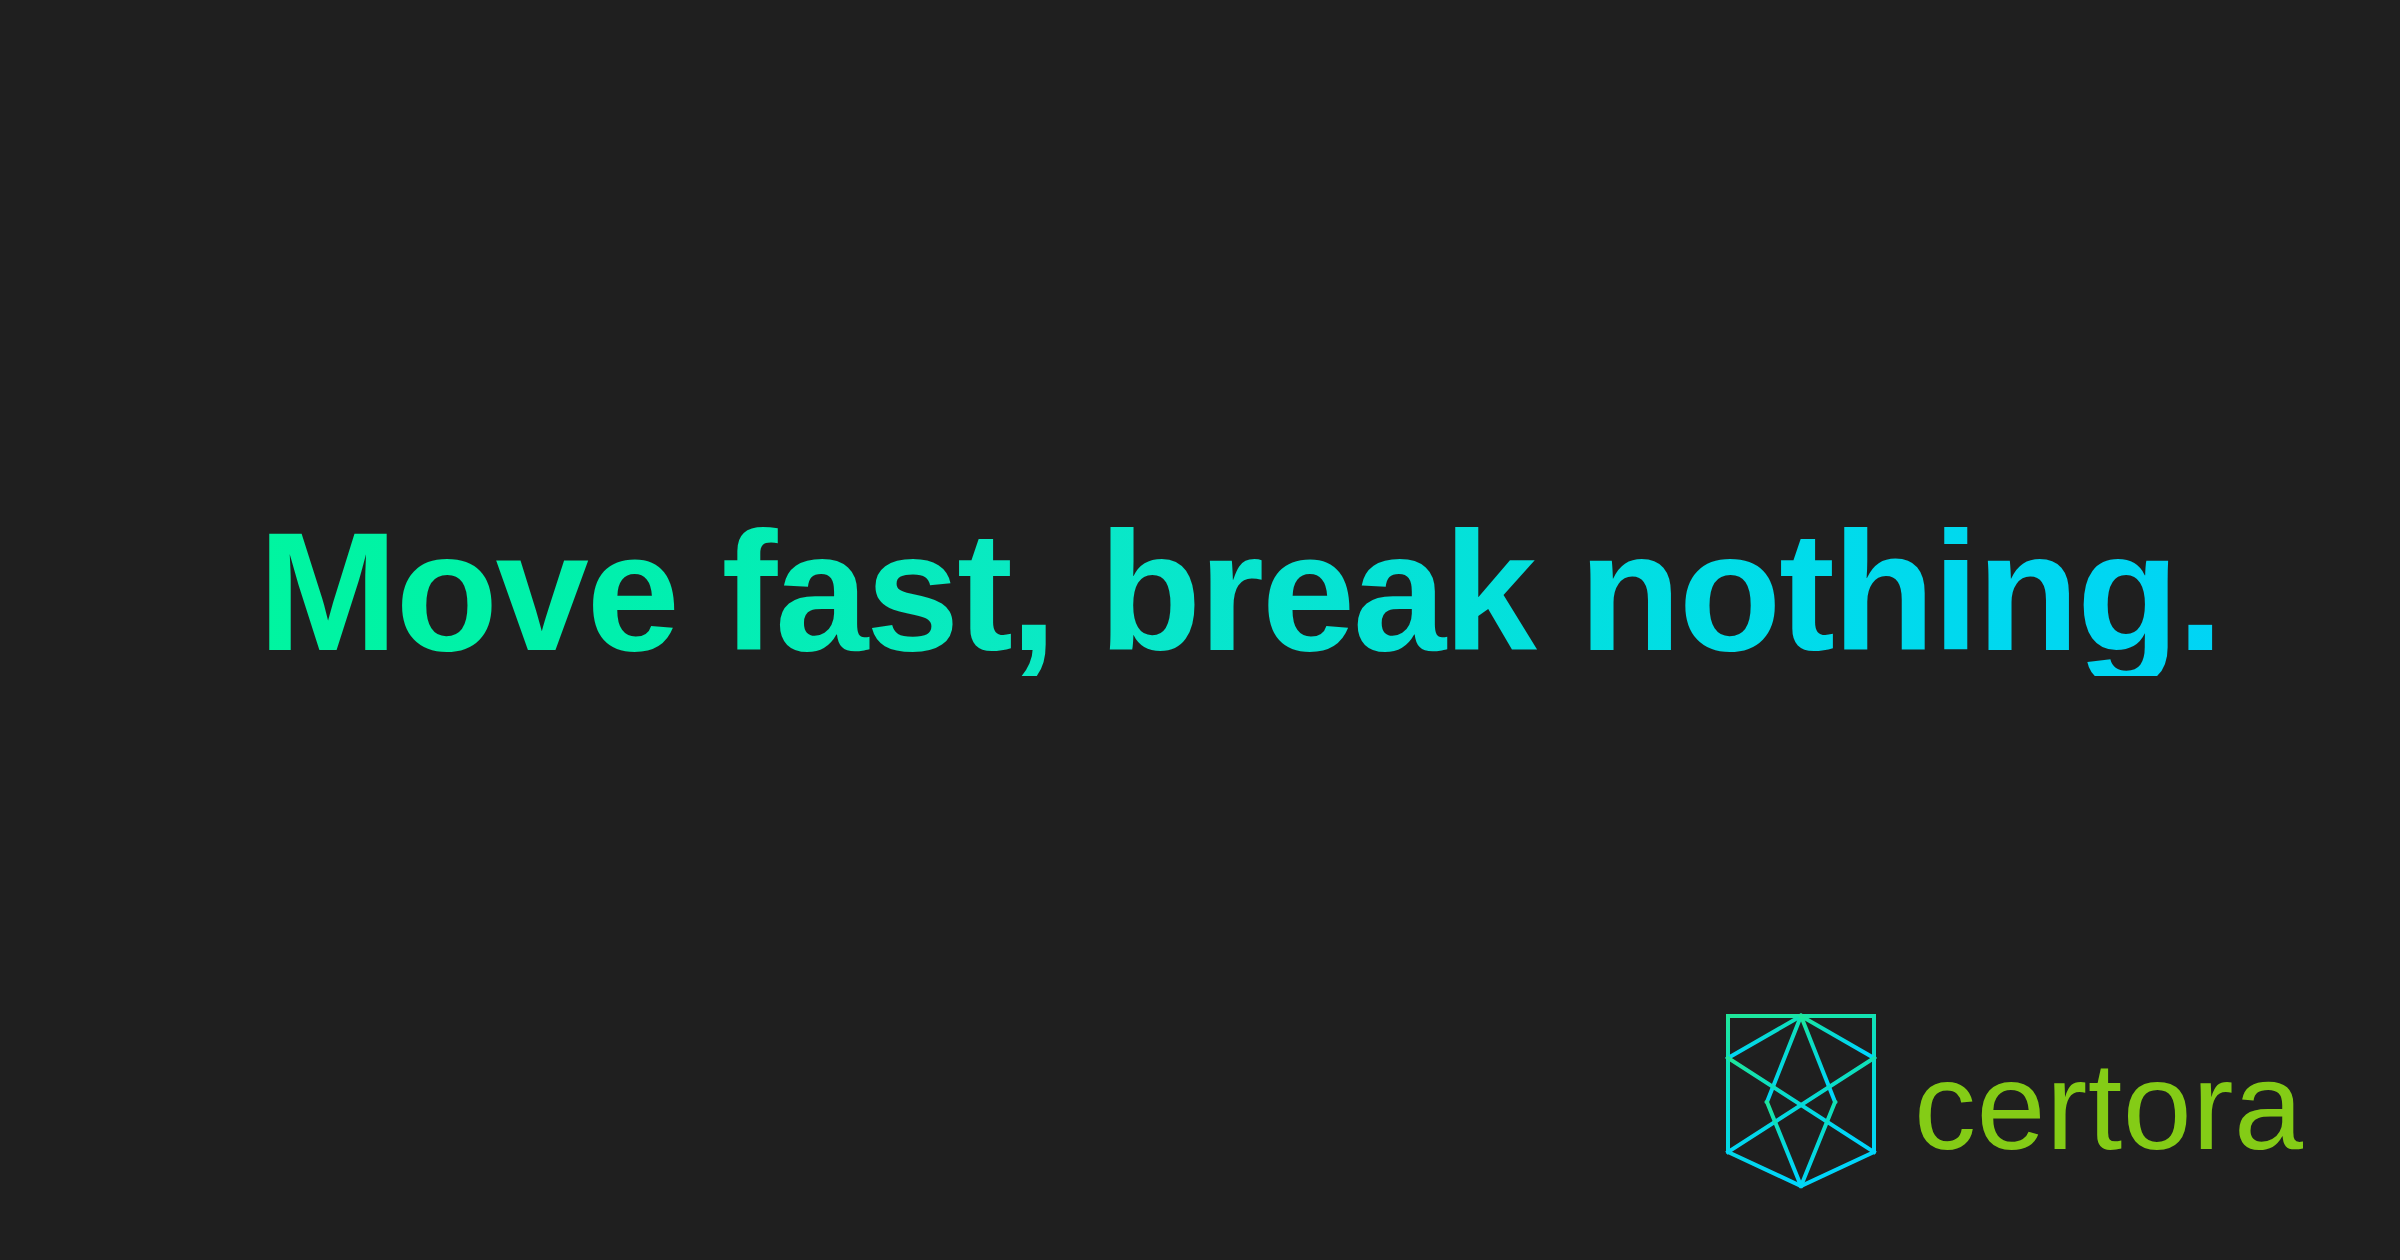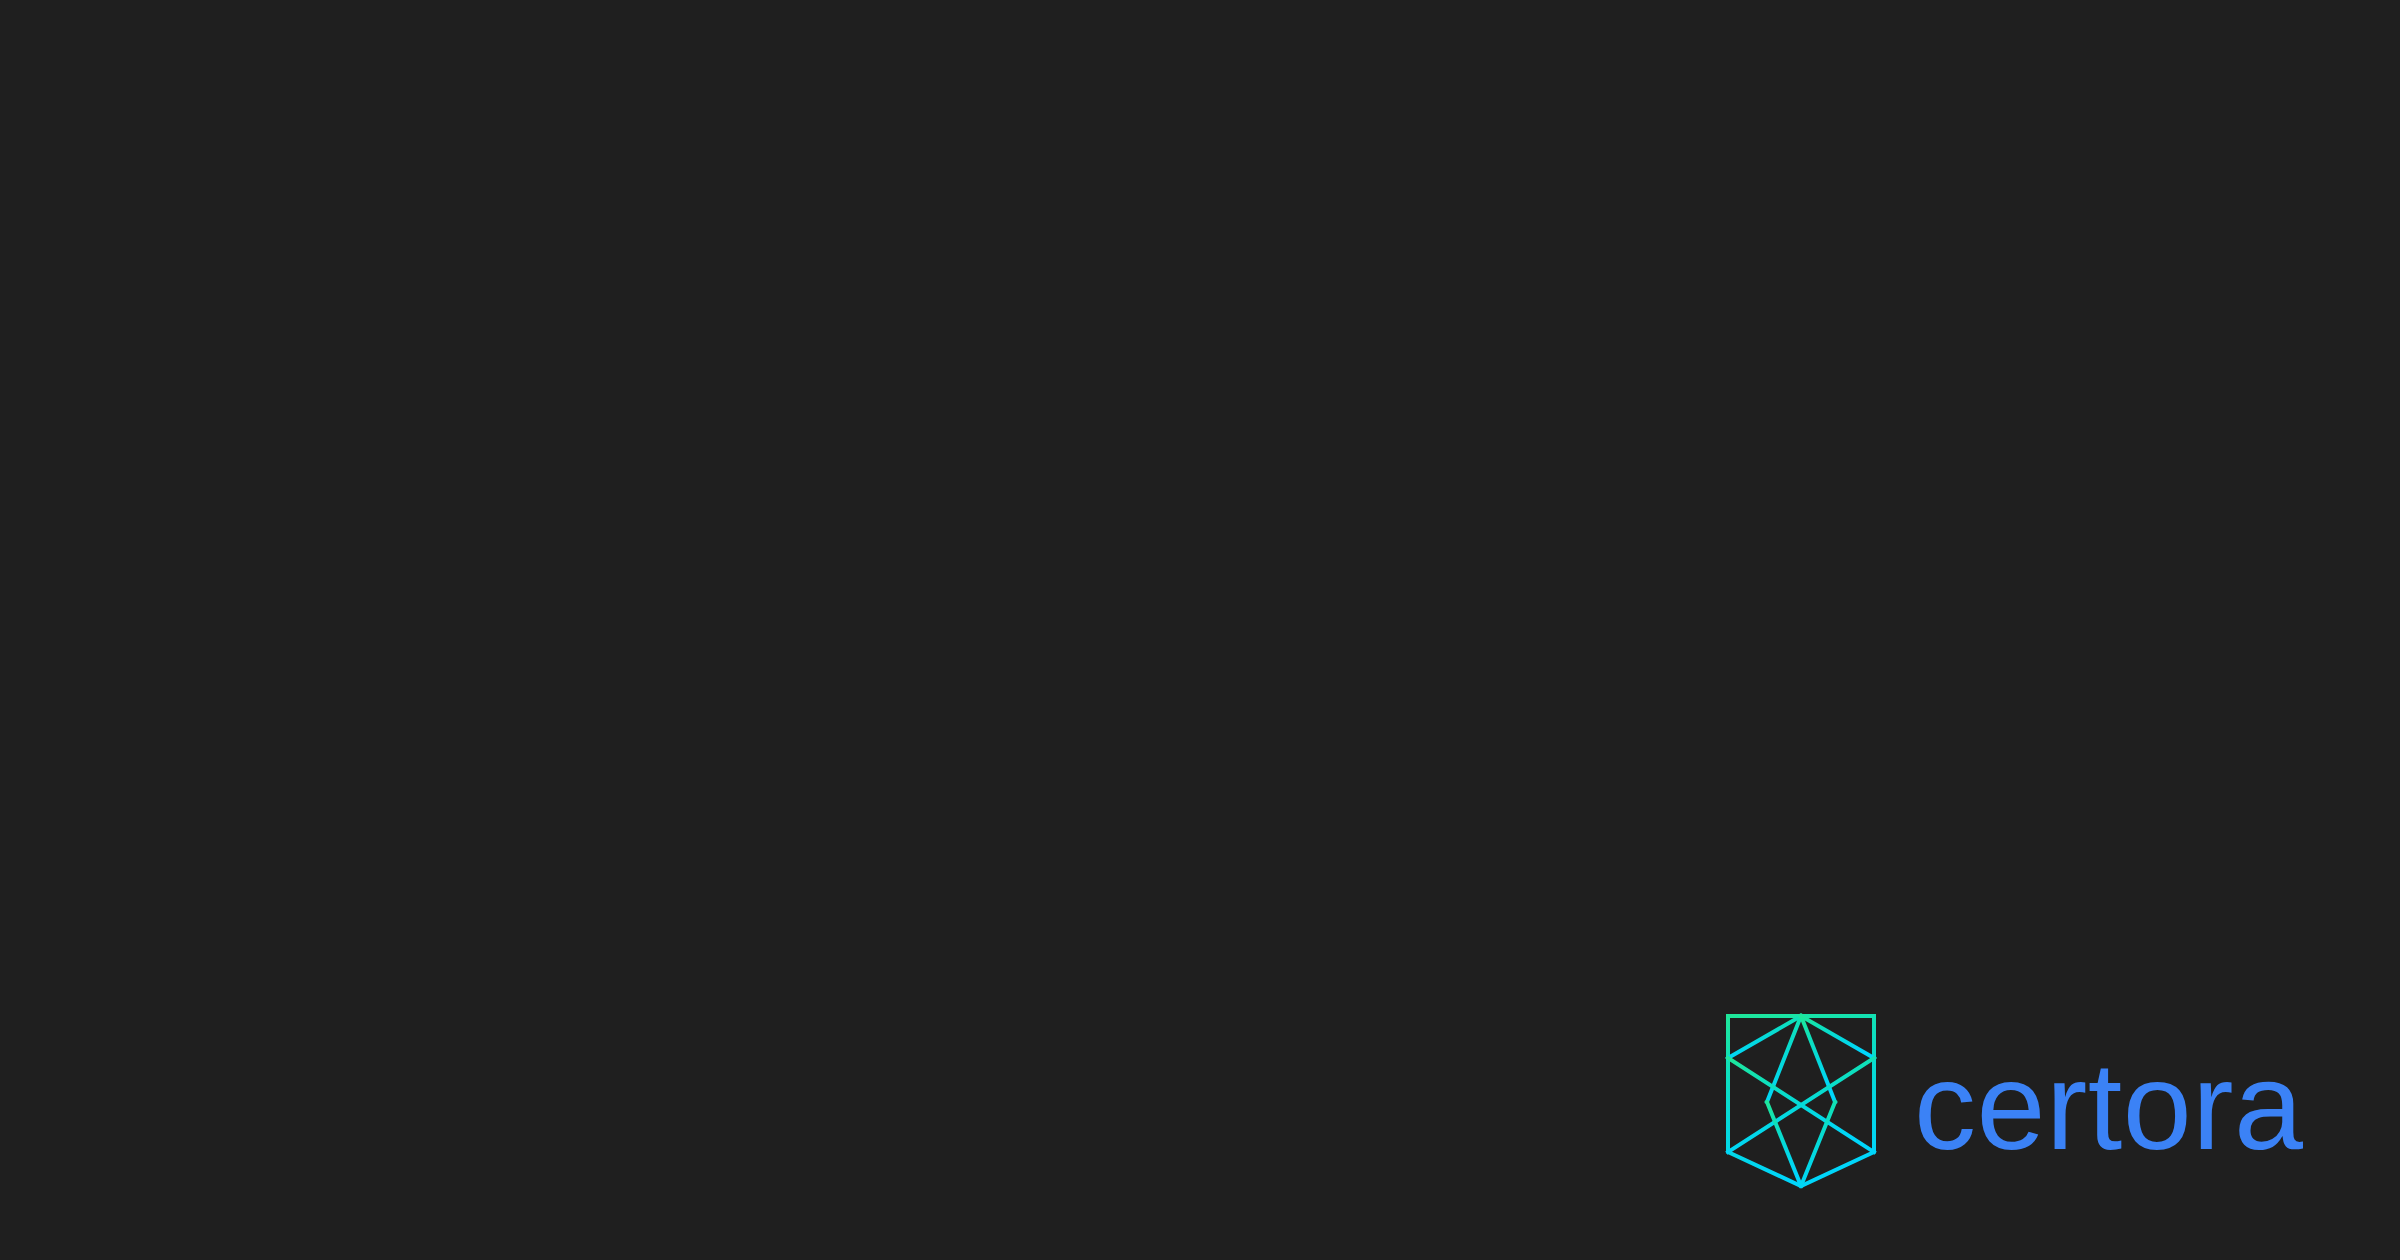--- a/index.html
+++ b/index.html
@@ -72,31 +72,34 @@
     display: block;
     flex: 0 0 auto;
   }
 
   .wordmark {
     font-family: "Liberation Sans", sans-serif;
     font-weight: 300;
     font-size: 124px;
     line-height: 1;
     letter-spacing: 0.5px;
-    color: #3b82f6;
+    color: #84cc16;
     white-space: nowrap;
     position: relative;
     top: 6px;
   }
 </style>
 </head>
 <body>
 
 <div class="slide">
 
+  <div class="headline-wrap">
+    <h1 class="headline">Move fast, break nothing.</h1>
+  </div>
 
   <div class="logo-lockup">
 
     <svg class="logo-mark" viewBox="0 0 158 180" aria-hidden="true">
       <defs>
         <linearGradient id="markGrad" x1="0" y1="0" x2="0.25" y2="1">
           <stop offset="0%" stop-color="#1fe79a"></stop>
           <stop offset="30%" stop-color="#0ee0bb"></stop>
           <stop offset="62%" stop-color="#04d9dd"></stop>
           <stop offset="100%" stop-color="#00d6fb"></stop>

